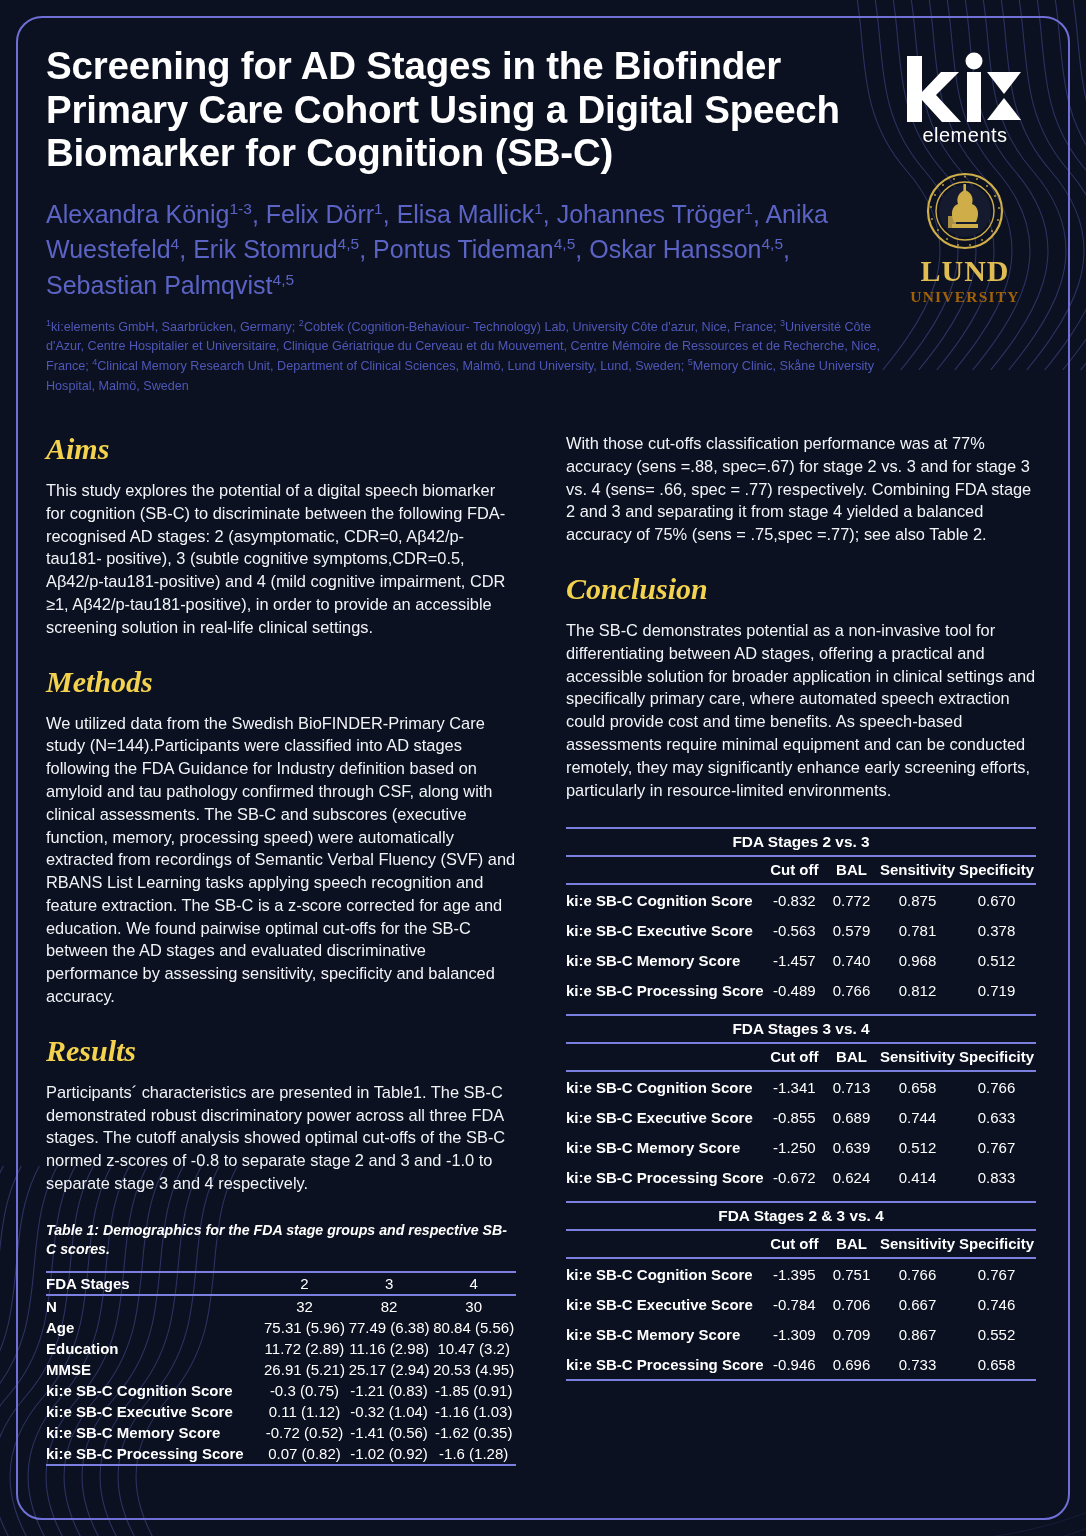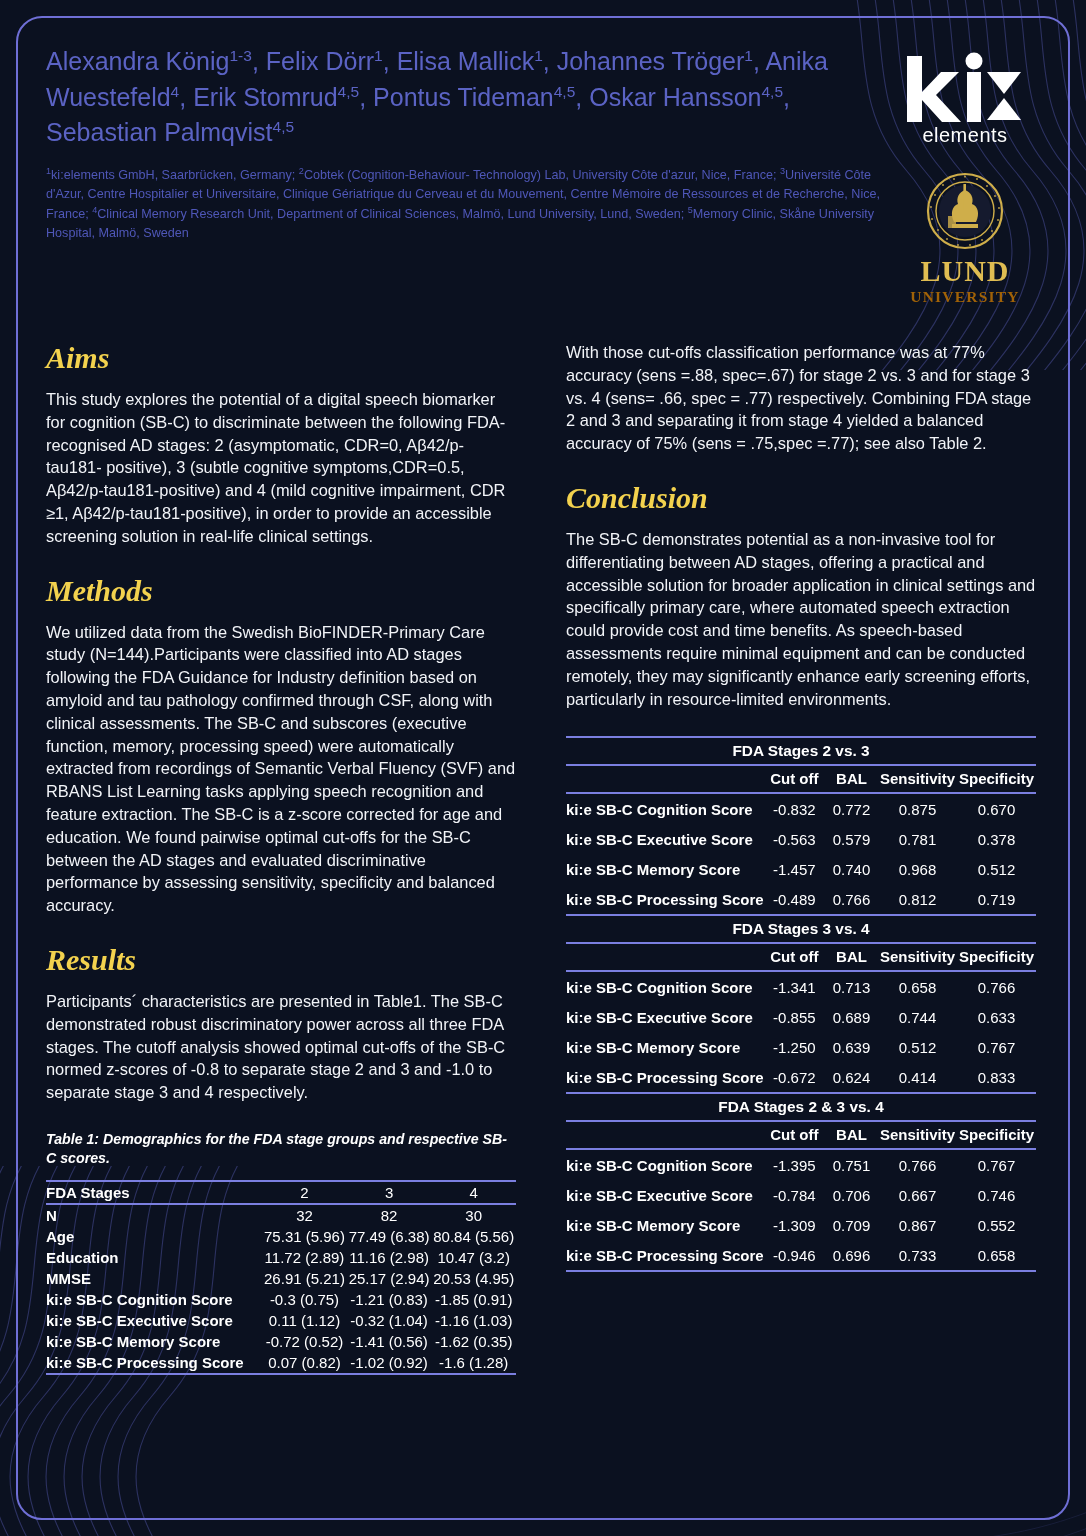--- a/index.html
+++ b/index.html
@@ -189,21 +189,21 @@
   .t2 col.c4 { width: 17%; }
   .t2 .grouphead {
     text-align: center;
     font-weight: bold;
     font-size: 15.4px;
     padding: 4px 0 4px 0;
   }
   .t2 .colhead { font-weight: bold; font-size: 15px; padding: 4px 0 5px 0; }
   .t2 tbody td { padding: 6.5px 0; }
   .t2 .rowhead { font-weight: bold; }
-  .t2-block { margin-bottom: 0; }
+  .t2-block { margin-bottom: 9px; }
 </style>
 </head>
 <body>
 
 <div class="poster">
 
   <svg class="waves waves-tr" viewBox="0 0 330 430" preserveAspectRatio="none">
     <g fill="none" stroke="#3a3f7a" stroke-width="1.1" opacity="0.85">
       <path d="M30 -20 C 90 60, 40 150, 110 230 S 130 380, 70 450"></path>
       <path d="M48 -20 C 108 60, 58 150, 128 230 S 148 380, 88 450"></path>
@@ -249,20 +249,21 @@
       <path d="M10 290 C 80 250, 130 280, 250 220"></path>
     </g>
   </svg>
 
   <div class="frame"></div>
 
   <div class="content">
 
     <div class="header">
       <div class="header-left">
+        <h1 class="title">Screening for AD Stages in the Biofinder Primary Care Cohort Using a Digital Speech Biomarker for Cognition (SB-C)</h1>
         <div class="authors">Alexandra König<sup>1-3</sup>, Felix Dörr<sup>1</sup>, Elisa Mallick<sup>1</sup>, Johannes Tröger<sup>1</sup>, Anika Wuestefeld<sup>4</sup>, Erik Stomrud<sup>4,5</sup>, Pontus Tideman<sup>4,5</sup>, Oskar Hansson<sup>4,5</sup>, Sebastian Palmqvist<sup>4,5</sup></div>
         <div class="affiliations"><sup>1</sup>ki:elements GmbH, Saarbrücken, Germany; <sup>2</sup>Cobtek (Cognition-Behaviour- Technology) Lab, University Côte d'azur, Nice, France; <sup>3</sup>Université Côte d'Azur, Centre Hospitalier et Universitaire, Clinique Gériatrique du Cerveau et du Mouvement, Centre Mémoire de Ressources et de Recherche, Nice, France; <sup>4</sup>Clinical Memory Research Unit, Department of Clinical Sciences, Malmö, Lund University, Lund, Sweden; <sup>5</sup>Memory Clinic, Skåne University Hospital, Malmö, Sweden</div>
       </div>
 
       <div class="header-right">
 
         <div class="ki-logo">
           <svg width="128" height="96" viewBox="0 0 128 96">
 
             <path d="M6 6 L21 6 L21 42 L40 22 L58 22 L35 45 L60 72 L41 72 L21 50 L21 72 L6 72 Z" fill="#ffffff"></path>

